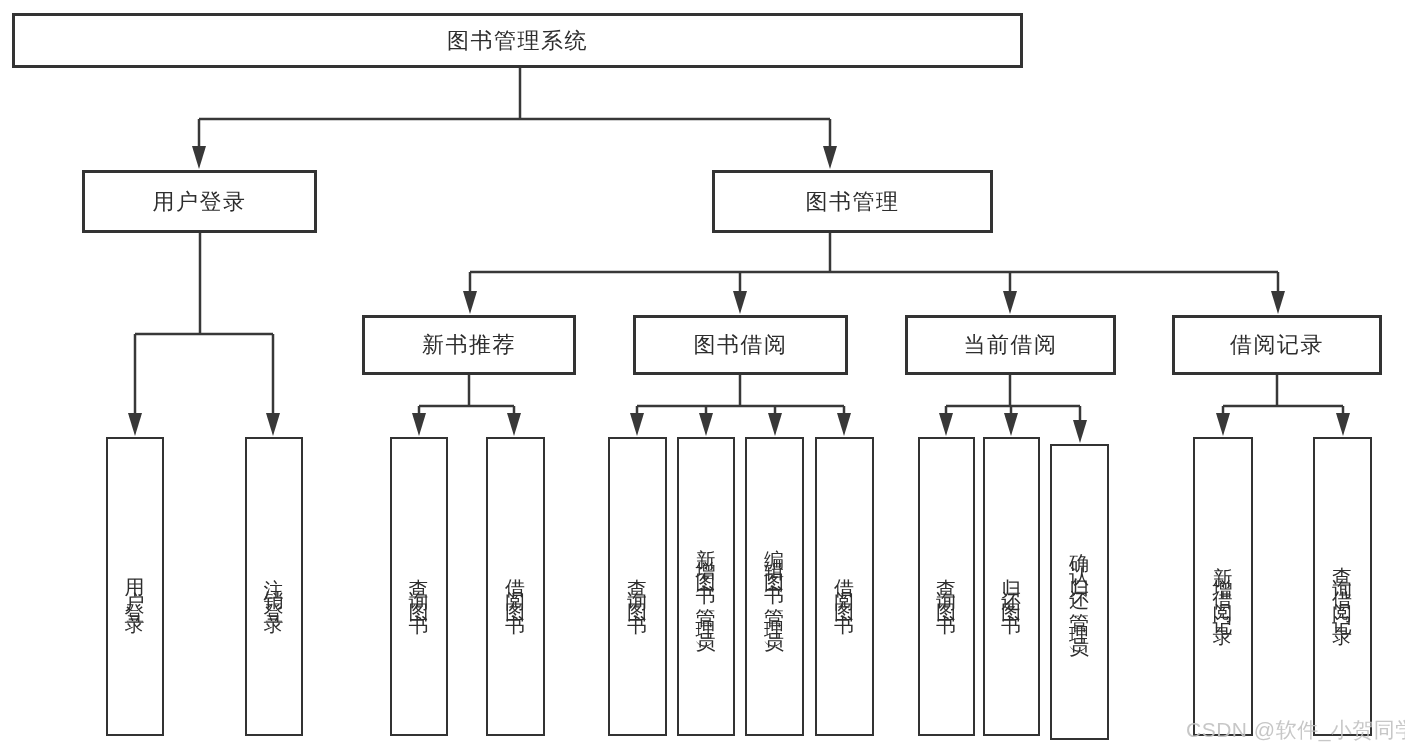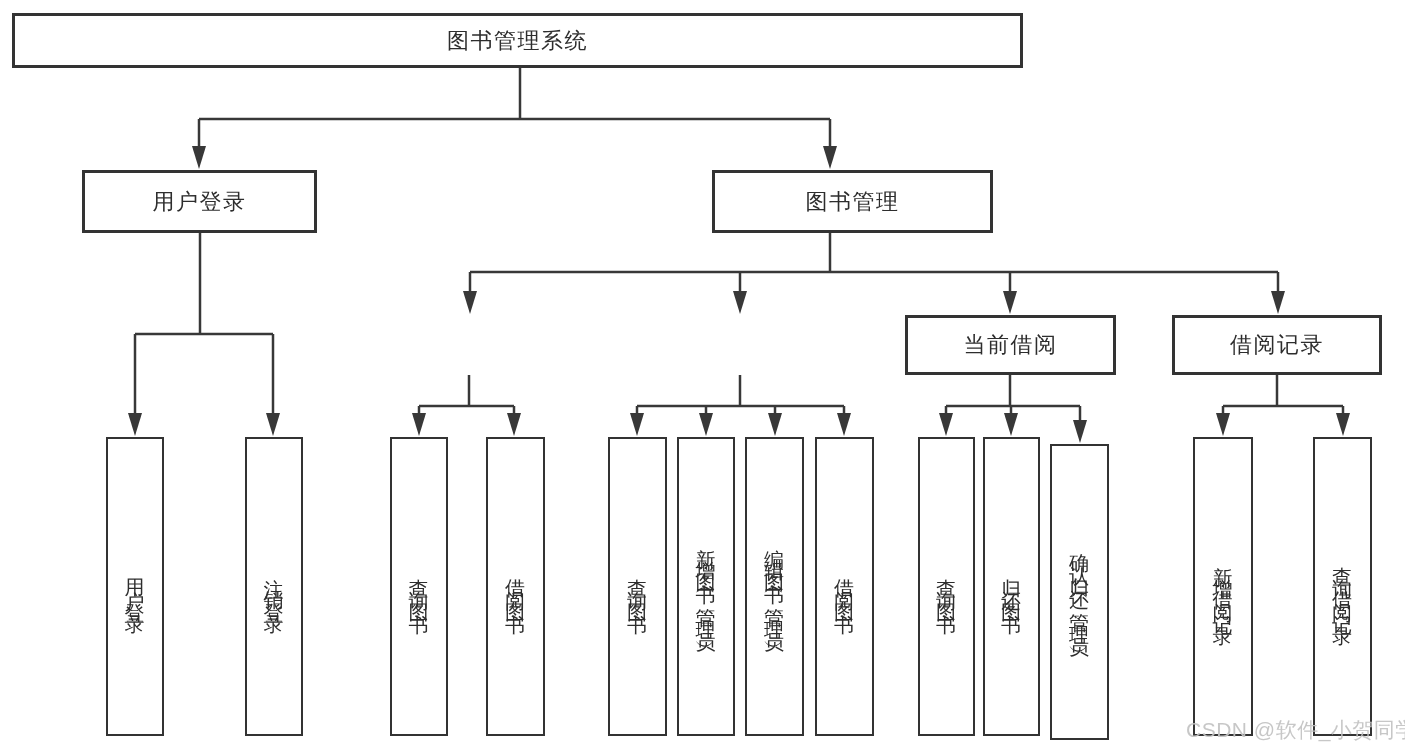--- a/index.html
+++ b/index.html
@@ -111,20 +111,26 @@
     <span class="h-label">图书管理系统</span>
   </div>
 
   <div class="box" style="left:82px; top:170px; width:235px; height:63px;">
     <span class="h-label">用户登录</span>
   </div>
   <div class="box" style="left:712px; top:170px; width:281px; height:63px;">
     <span class="h-label">图书管理</span>
   </div>
 
+  <div class="box" style="left:362px; top:315px; width:214px; height:60px;">
+    <span class="h-label">新书推荐</span>
+  </div>
+  <div class="box" style="left:633px; top:315px; width:215px; height:60px;">
+    <span class="h-label">图书借阅</span>
+  </div>
   <div class="box" style="left:905px; top:315px; width:211px; height:60px;">
     <span class="h-label">当前借阅</span>
   </div>
   <div class="box" style="left:1172px; top:315px; width:210px; height:60px;">
     <span class="h-label">借阅记录</span>
   </div>
 
   <div class="box leaf" style="left:106px; top:437px; width:58px; height:299px;">
     <span class="v-label">用户登录</span>
   </div>

